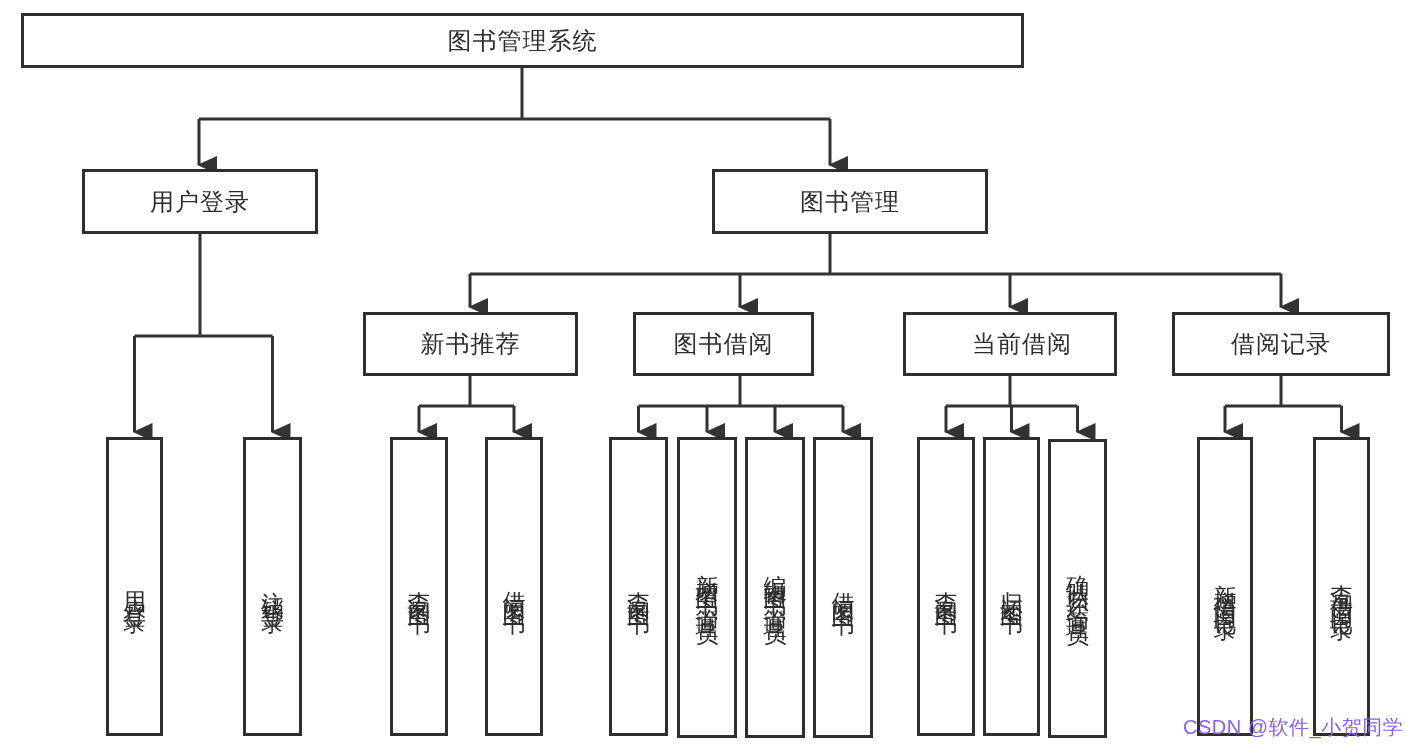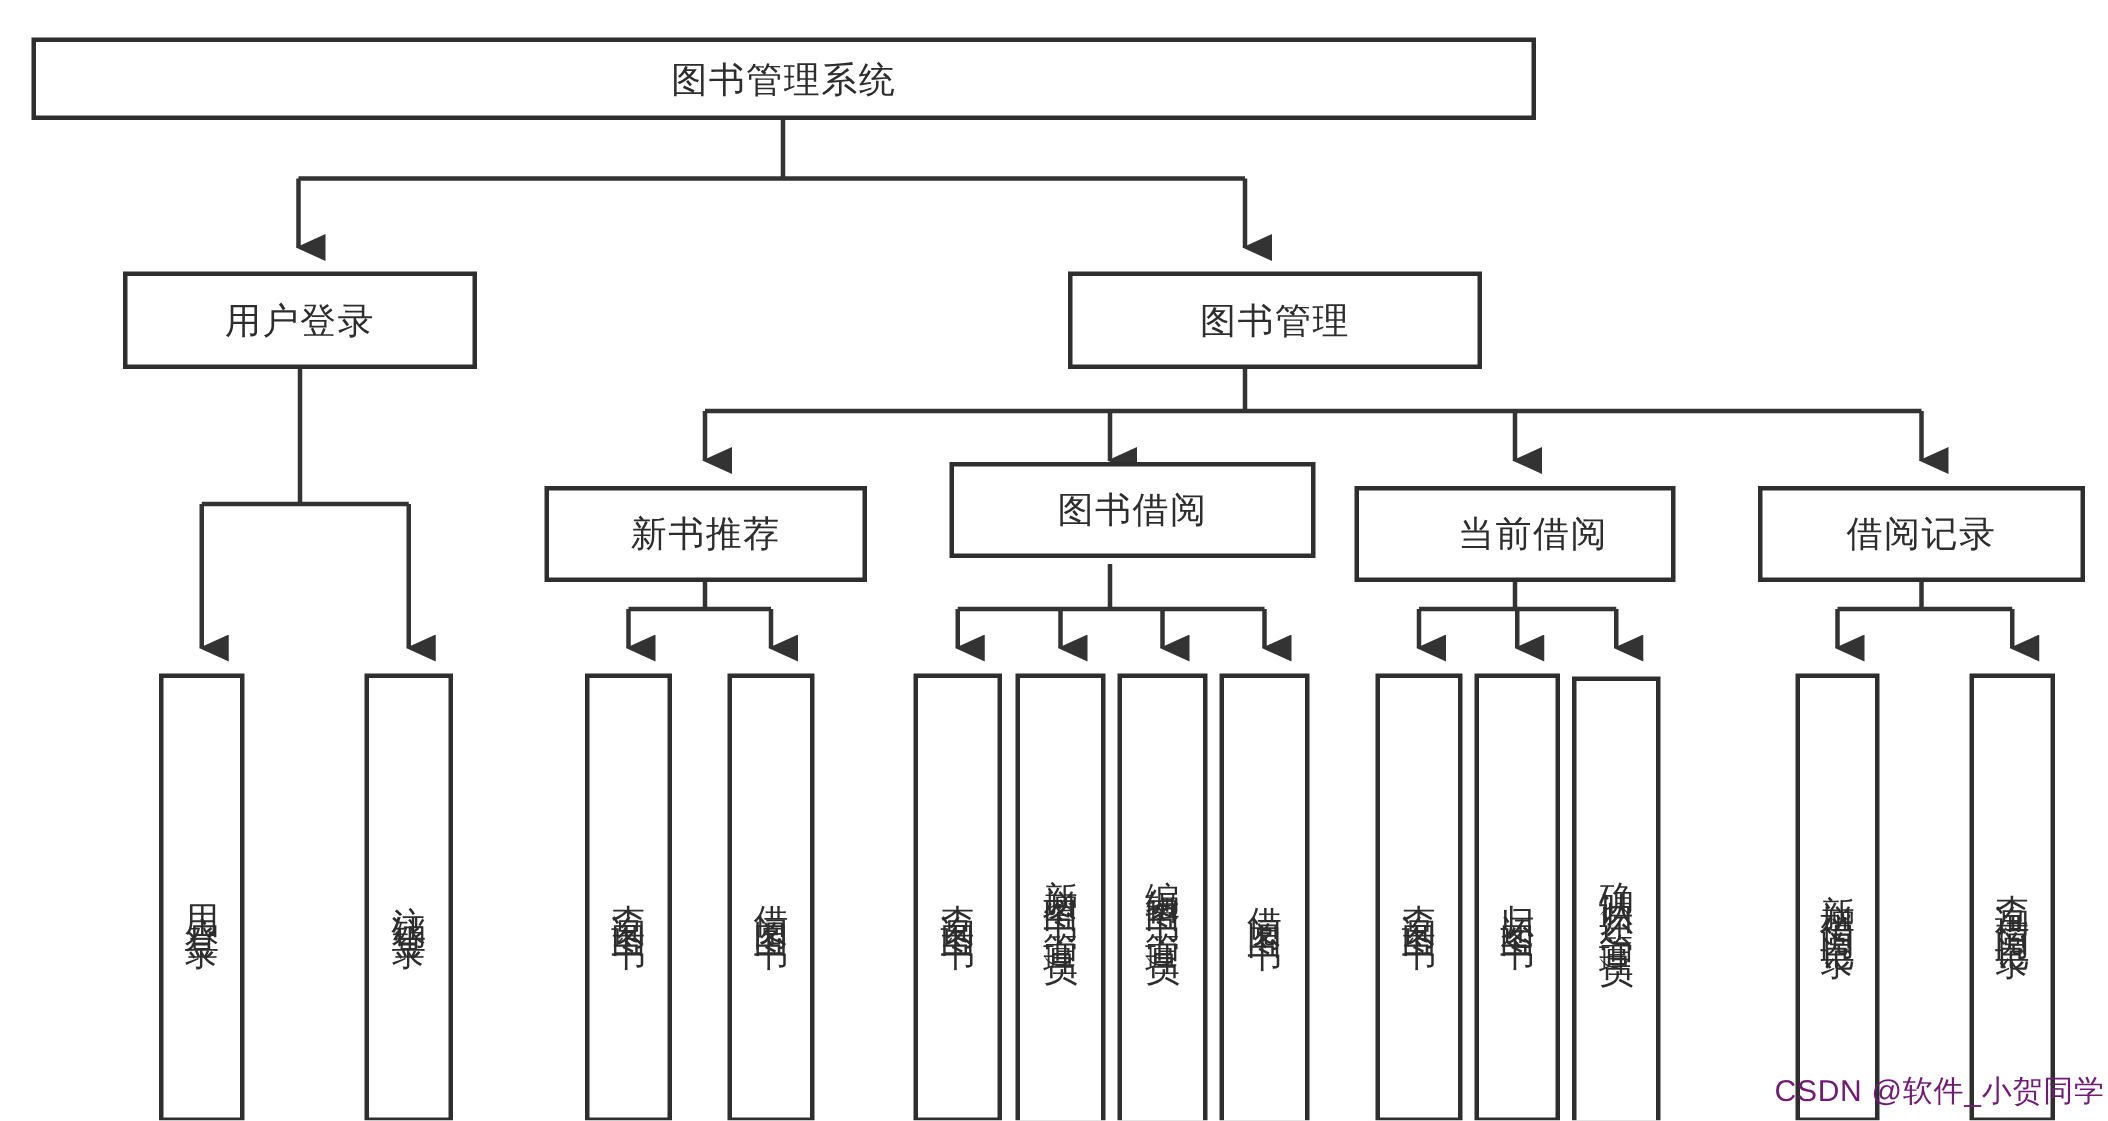--- a/index.html
+++ b/index.html
@@ -15,41 +15,40 @@
     pointer-events:none;
   }
   .node{
     position:absolute;
     box-sizing:border-box;
     background:#ffffff;
     border:3px solid #2e2e2e;
     display:flex;align-items:center;justify-content:center;
     color:#2d2d2d;
     z-index:2;
-    margin-top:12px;
   }
   .hnode{
     font-size:24px;
     letter-spacing:1px;
     white-space:nowrap;
   }
   .vnode{
     font-size:23px;
   }
   .vnode .vtext{
     writing-mode:vertical-rl;
     text-orientation:mixed;
     letter-spacing:7px;
     line-height:1;
   }
   .watermark{
     position:absolute;
     z-index:5;
     font-size:20px;
-    color:#701a75;
+    color:#8b5cf6;
     white-space:nowrap;
     letter-spacing:0.5px;
     text-align:center;
   }
 </style>
 </head>
 <body>
 
 <div id="stage">
 
@@ -110,21 +109,21 @@
   <div class="node hnode" style="left:82px;top:169px;width:236px;height:65px;">
     <span>用户登录</span>
   </div>
   <div class="node hnode" style="left:712px;top:169px;width:276px;height:65px;">
     <span>图书管理</span>
   </div>
 
   <div class="node hnode" style="left:363px;top:312px;width:215px;height:64px;justify-content:center;">
     <span>新书推荐</span>
   </div>
-  <div class="node hnode" style="left:633px;top:296px;width:244px;height:64px;">
+  <div class="node hnode" style="left:633px;top:312px;width:181px;height:64px;">
     <span>图书借阅</span>
   </div>
   <div class="node hnode" style="left:903px;top:312px;width:214px;height:64px;padding-left:24px;">
     <span>当前借阅</span>
   </div>
   <div class="node hnode" style="left:1172px;top:312px;width:218px;height:64px;">
     <span>借阅记录</span>
   </div>
 
   <div class="node vnode" style="left:106px;top:437px;width:57px;height:299px;">

